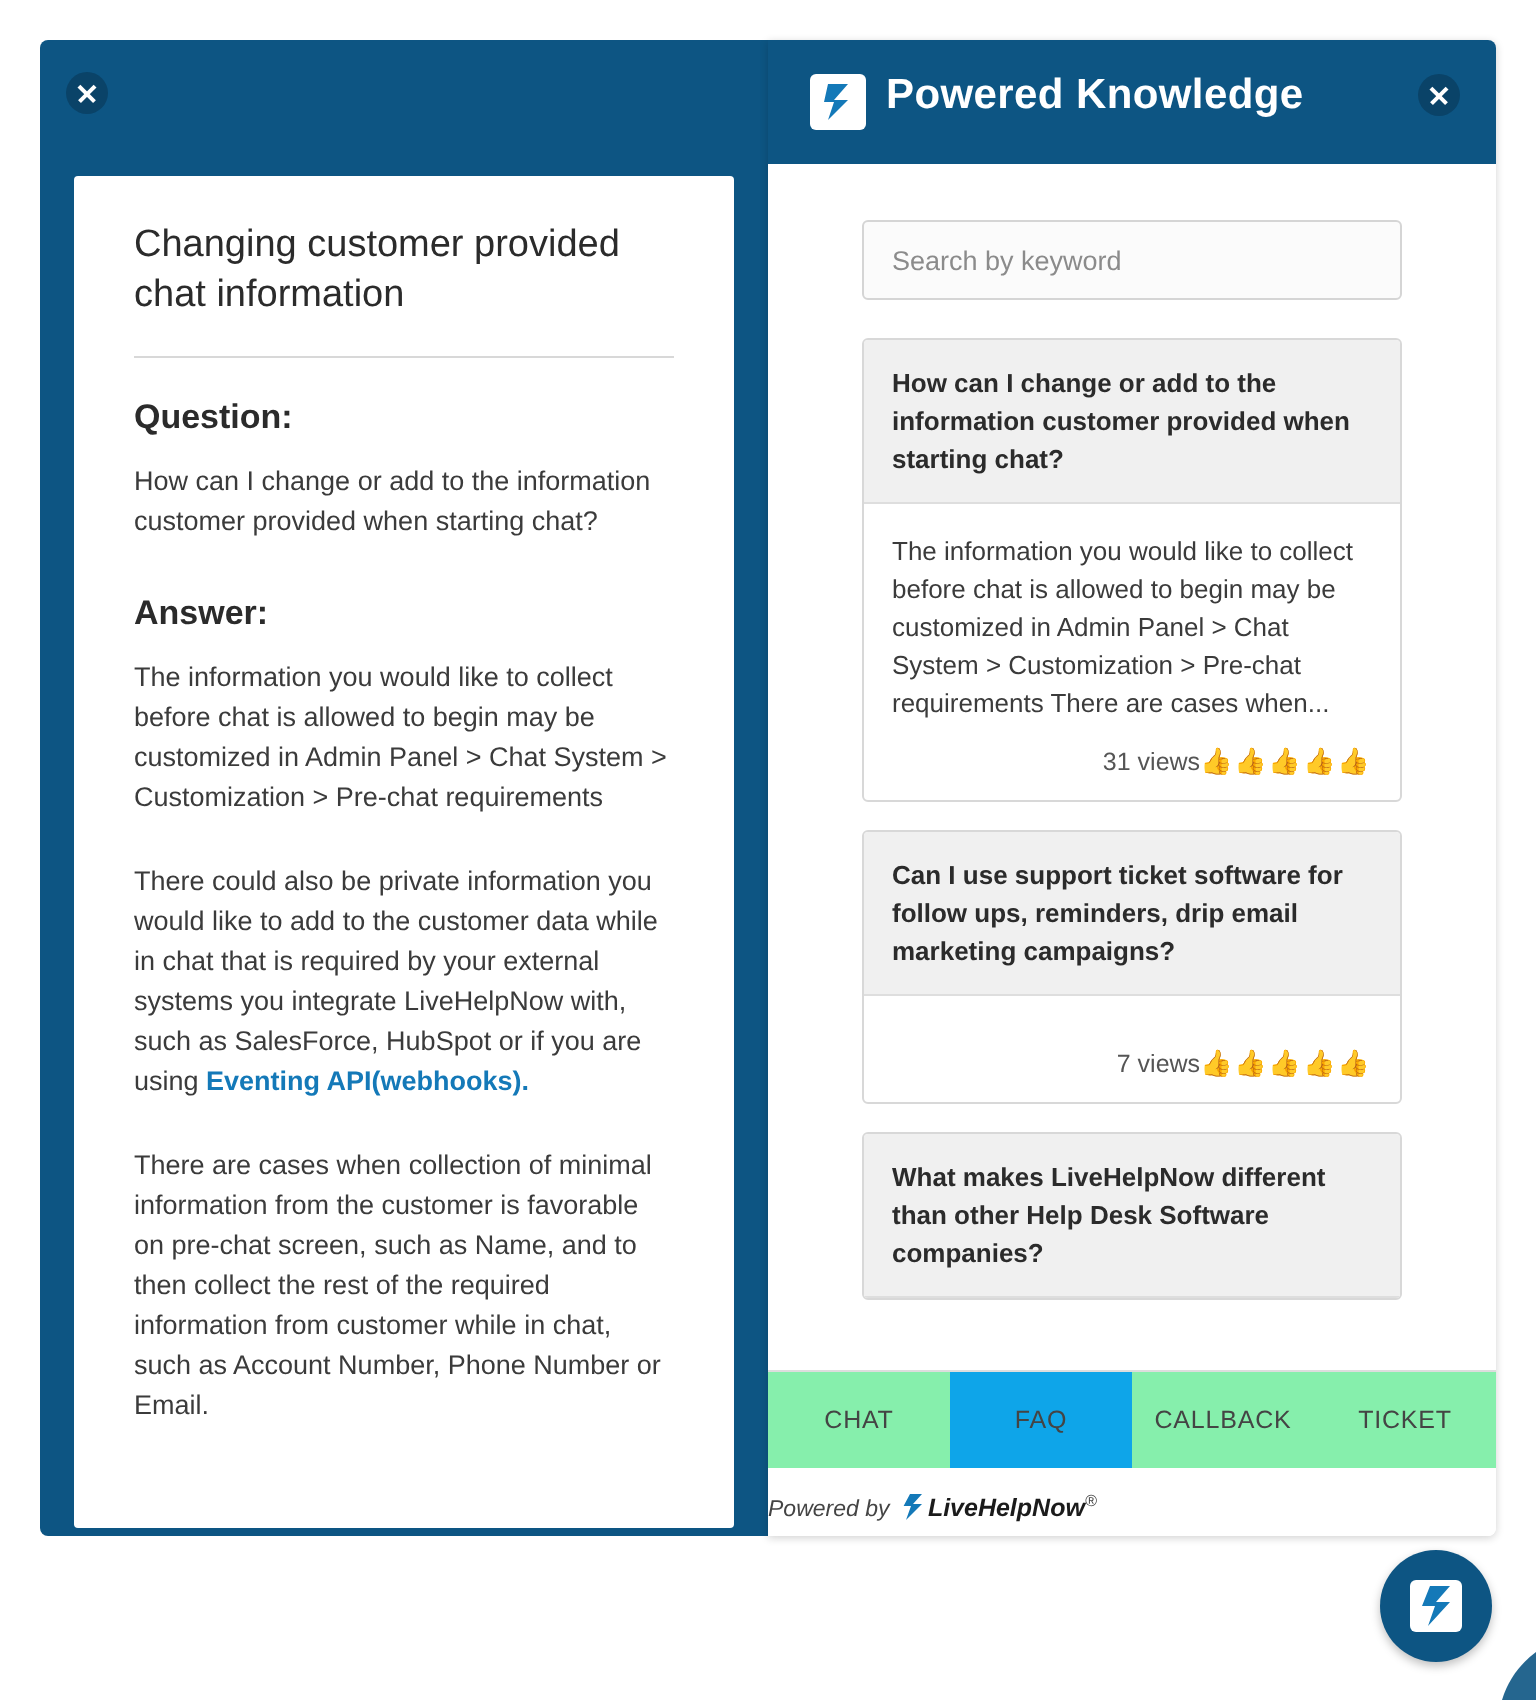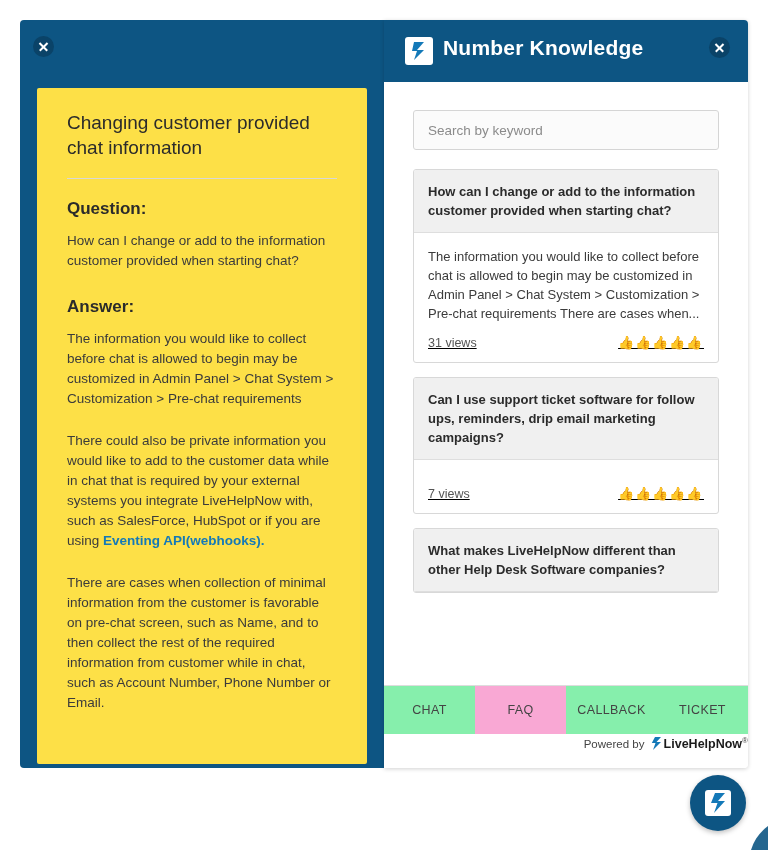--- a/index.html
+++ b/index.html
@@ -55,21 +55,21 @@
   }
   .close-circle::before { transform: rotate(45deg); }
   .close-circle::after  { transform: rotate(-45deg); }
 
   .article-card {
     position: absolute;
     left: 17px;
     top: 68px;
     width: 330px;
     height: 676px;
-    background: #fde047;
+    background: #ffffff;
     border-radius: 2px;
     box-sizing: border-box;
     padding: 22px 30px 0 30px;
     overflow: hidden;
   }
   .article-title {
     color: #2b2b2b;
     font-size: 19px;
     line-height: 25px;
     font-weight: 400;
@@ -144,21 +144,21 @@
     cursor: pointer;
   }
 
   .kb-body {
     position: absolute;
     left: 0;
     top: 62px;
     right: 0;
     bottom: 82px;
     background: #ffffff;
-    padding: 0 29px;
+    padding: 0 47px;
     box-sizing: border-box;
     overflow: hidden;
   }
   .kb-search {
     width: 100%;
     box-sizing: border-box;
     height: 40px;
     margin-top: 28px;
     padding: 0 14px;
     font-size: 13.5px;
@@ -196,24 +196,23 @@
   }
   .kb-snippet {
     font-size: 13px;
     line-height: 19px;
     color: #3b3b3b;
     margin: 0;
   }
   .kb-meta {
     display: flex;
     align-items: center;
-    justify-content: space-between;
+    justify-content: flex-end;
     margin-top: 12px;
     padding-bottom: 2px;
-    text-decoration: underline;
   }
   .kb-views {
     font-size: 12.5px;
     color: #555;
   }
   .kb-rating {
     letter-spacing: 1px;
     font-size: 13px;
     color: #f5b622;
   }
@@ -236,27 +235,28 @@
     display: flex;
     align-items: center;
     justify-content: center;
     font-size: 12.5px;
     color: #444;
     letter-spacing: 0.4px;
     cursor: pointer;
     background: #86efac;
   }
   .kb-tab.active {
-    background: #f9a8d4;
+    background: #0ea5e9;
   }
   .kb-powered {
-    text-align: right;
+    text-align: left;
     font-size: 11.5px;
     color: #444;
-    margin-top: 2px;
+    margin-top: 12px;
+    font-style: italic;
   }
   .kb-powered .brand {
     font-weight: bold;
     font-size: 12.5px;
     color: #1b1b1b;
   }
   .kb-powered .brandmark {
     display: inline-block;
     vertical-align: -2px;
     margin: 0 2px 0 3px;
@@ -321,21 +321,21 @@
   </div>
 
   <div class="kb-window">
 
     <div class="kb-header">
       <span class="kb-logo">
         <svg width="28" height="28" viewBox="0 0 28 28">
           <path d="M9 5 L19 5 L12 13 L19 13 L9 23 L12 14 L7 14 Z" fill="#1479b8"></path>
         </svg>
       </span>
-      <span class="kb-title">Number Knowledge</span>
+      <span class="kb-title">Powered Knowledge</span>
       <div class="kb-close">
         <span class="close-circle"></span>
       </div>
     </div>
 
     <div class="kb-body">
 
       <input class="kb-search" type="text" placeholder="Search by keyword" style="">
 
       <div class="kb-results">

